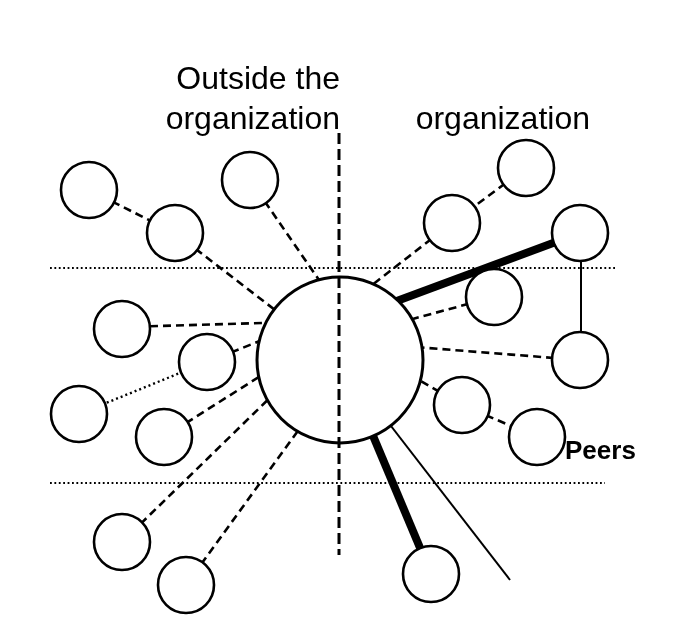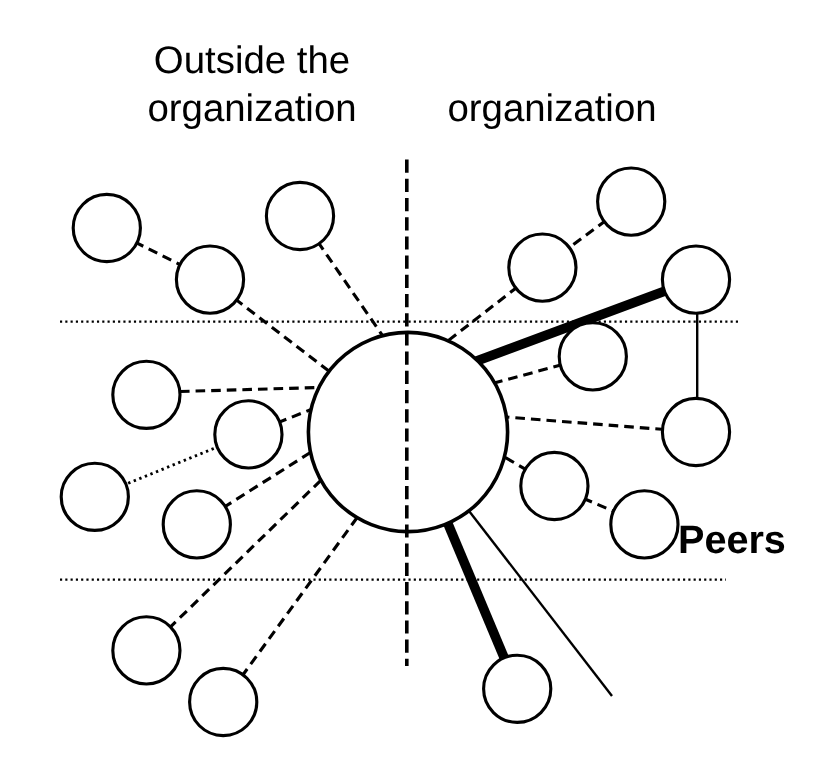--- a/index.html
+++ b/index.html
@@ -10,24 +10,24 @@
   .edge{fill:none;stroke:var(--ink,#000);}
   .edge--dashed{stroke-width:2.6;stroke-dasharray:8 5;}
   .edge--dotted{stroke-width:2.4;stroke-dasharray:2 3;}
   .edge--solid{stroke-width:2;}
   .edge--thick{stroke-width:8;}
   .node{fill:var(--bg,#fff);stroke:var(--ink,#000);stroke-width:2.6;}
   .node--ego{stroke-width:3;}
   .guide{fill:none;stroke:var(--ink,#000);}
   .guide--dashed{stroke-width:3;stroke-dasharray:11 5;}
   .guide--dotted{stroke-width:1.8;stroke-dasharray:1.8 2.6;}
-  .title{position:absolute;width:260px;text-align:center;font-size:32px;line-height:40px;font-weight:400;}
+  .title{position:absolute;width:260px;text-align:right;font-size:32px;line-height:40px;font-weight:400;margin-top:28px;}
   .title--left{left:80px;top:30px;}
   .title--right{left:330px;top:30px;}
-  .peers{position:absolute;left:565px;top:435px;font-size:33px;line-height:30px;font-weight:bold;}
+  .peers{position:absolute;left:565px;top:435px;font-size:26px;line-height:30px;font-weight:bold;}
 </style>
 </head>
 <body>
 
 <div class="canvas">
 
   <svg id="net" class="net" width="684" height="642" viewBox="0 0 684 642">
       <line x1="89" y1="190" x2="175" y2="233" class="edge edge--dashed"></line>
       <line x1="175" y1="233" x2="340" y2="360" class="edge edge--dashed"></line>
       <line x1="250" y1="180" x2="348" y2="322" class="edge edge--dashed"></line>

